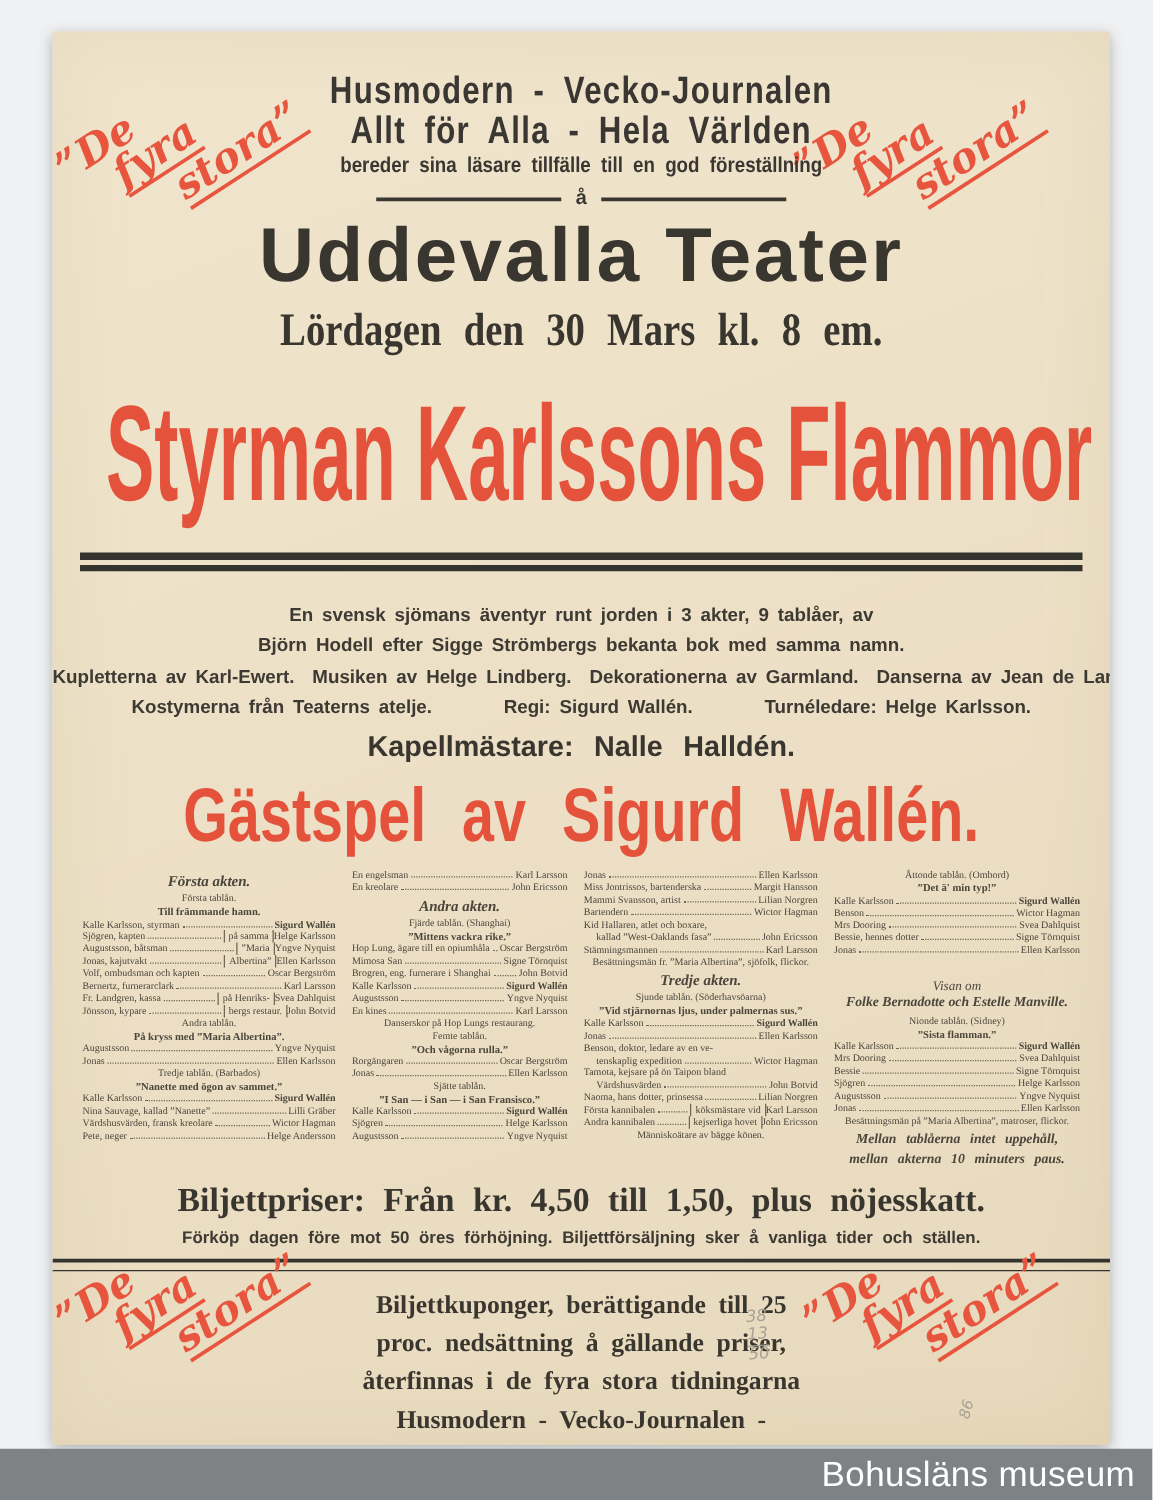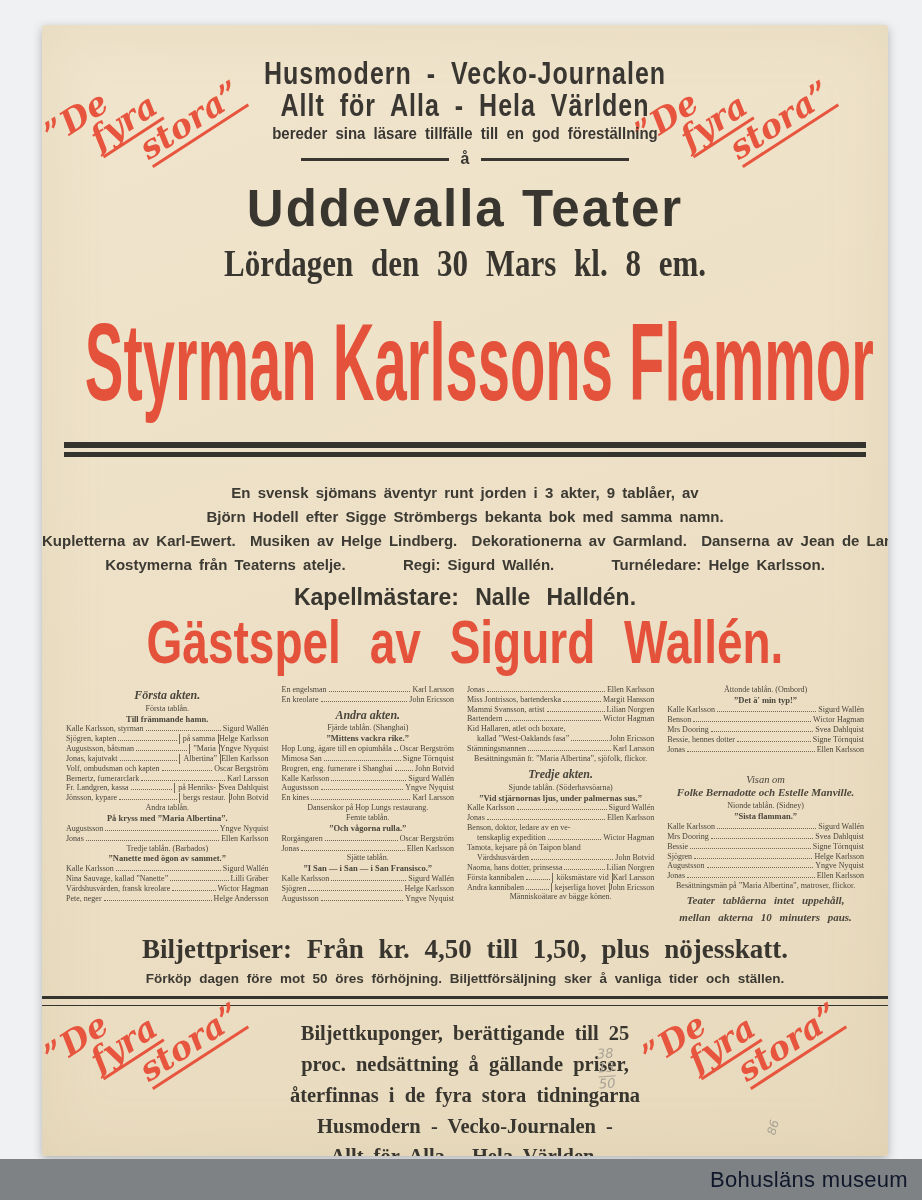--- a/index.html
+++ b/index.html
@@ -7,21 +7,21 @@
     width:922px;height:1200px;position:relative;overflow:hidden;
     background:#eff1f2;
     font-family:"Liberation Sans", sans-serif;
   }
   
   .caption-band{
     position:absolute;left:0;bottom:0;width:922px;height:41px;
     background:#7f8285;display:flex;align-items:center;justify-content:flex-end;
   }
   .caption-band .label{
-    color:#0f172a;font-size:22px;padding-right:14px;letter-spacing:.3px;
+    color:#ffffff;font-size:28px;padding-right:14px;letter-spacing:.3px;
   }
   
   .poster{
     position:absolute;left:42px;top:25px;width:846px;height:1131px;
     background:linear-gradient(160deg,#f0e5cd 0%,#ecdfc5 55%,#e7d9bc 100%);
     box-shadow:0 3px 10px rgba(60,60,60,.35), inset 0 0 60px rgba(190,170,130,.18);
     border-radius:3px;
     color:#3a3733;text-align:center;overflow:hidden;
   }
 
@@ -44,41 +44,41 @@
   
   .hdr{margin-top:32px;}
   .hdr-line{display:inline-block;transform:scaleY(1.22);font-weight:bold;
     font-size:25px;letter-spacing:1px;word-spacing:7px;line-height:1.28;}
   .hdr-sub{display:inline-block;transform:scaleY(1.15);font-weight:bold;
     font-size:15px;word-spacing:4px;margin-top:3px;}
   .a-row{display:flex;align-items:center;justify-content:center;gap:12px;margin-top:8px;}
   .a-row .rule{width:148px;height:3px;background:#3a3733;}
   .a-row .a{font-weight:bold;font-size:16px;}
 
-  .venue{font-size:51px;font-weight:bold;letter-spacing:2px;margin-top:14px;
+  .venue{font-size:61px;font-weight:bold;letter-spacing:2px;margin-top:4px;
     line-height:1.05;color:#39362f;}
   .dateline{display:inline-block;font-family:"Liberation Serif",serif;font-weight:bold;
     font-size:31px;transform:scaleY(1.2);word-spacing:10px;margin-top:10px;color:#39362f;}
 
   .show-title{margin-top:22px;height:118px;display:flex;align-items:center;justify-content:center;padding-left:28px;}
   .show-title .t{
     display:inline-block;white-space:nowrap;font-weight:bold;font-size:61px;
     letter-spacing:0px;transform:scale(.95,1.78);color:#e5523b;
     font-family:"Liberation Sans",sans-serif;
   }
   .title-rules{margin:20px 22px 0 22px;}
   .title-rules .r1{height:6px;background:#35332e;}
   .title-rules .r2{height:5px;background:#35332e;margin-top:4px;}
 
   
   .credits{margin-top:24px;}
   .credit{font-weight:bold;font-size:15px;line-height:1.62;white-space:pre;word-spacing:3px;color:#3d3a33;}
   .kapell{font-size:23px;font-weight:bold;word-spacing:10px;margin-top:6px;color:#39362f;}
 
-  .guest{height:62px;display:flex;align-items:center;justify-content:center;}
+  .guest{margin-top:10px;height:62px;display:flex;align-items:center;justify-content:center;}
   .guest .t{display:inline-block;white-space:nowrap;font-weight:bold;font-size:46px;
     transform:scale(1.0,1.32);word-spacing:16px;color:#e5523b;}
 
   
   .cast{display:flex;justify-content:center;gap:13px;padding:0 24px;margin-top:12px;
     text-align:left;color:#4b463c;}
   .cast .col{font-family:"Liberation Serif",serif;font-size:8px;line-height:1.24;}
   .cast .col1{width:212px;}
   .cast .col2{width:180px;}
   .cast .col3{width:196px;}
@@ -86,21 +86,21 @@
   .c-act{font-style:italic;font-weight:bold;font-size:12px;text-align:center;margin:3px 0 1px;}
   .c-tab{font-size:8px;text-align:center;}
   .c-sc{font-size:8.5px;font-weight:bold;text-align:center;}
   .c-note{font-size:8px;text-align:center;}
   .c-row{display:flex;align-items:baseline;}
   .c-row .l{white-space:nowrap;}
   .c-row .l2{white-space:nowrap;padding-left:10px;}
   .c-row .dots{flex:1;border-bottom:1px dotted #6f6857;margin:0 2px 2px 2px;min-width:4px;}
   .c-row .m{white-space:nowrap;border-left:1px solid #6f6857;border-right:1px solid #6f6857;padding:0 3px;}
   .c-row .r{white-space:nowrap;}
-  .c-row .r.b{font-weight:normal;}
+  .c-row .r.b{font-weight:bold;}
   .c-vis1{text-align:center;font-style:italic;font-size:10.5px;margin-top:18px;}
   .c-vis2{text-align:center;font-style:italic;font-weight:bold;font-size:11px;margin-bottom:2px;}
   .c-pause{text-align:center;font-style:italic;font-weight:bold;font-size:11px;word-spacing:5px;margin-top:3px;}
 
   
   .prices{margin-top:10px;}
   .price-main{font-family:"Liberation Serif",serif;font-weight:bold;font-size:27px;
     word-spacing:8px;color:#39362f;}
   .price-sub{font-weight:bold;font-size:13.5px;word-spacing:4px;margin-top:6px;color:#3d3a33;}
   .dbl-rule{margin-top:10px;height:6px;border-top:3px solid #35332e;border-bottom:1px solid #35332e;}
@@ -476,21 +476,21 @@
           <span class="l">Augustsson</span>
           <span class="dots"></span>
           <span class="r">Yngve Nyquist</span>
         </div>
         <div class="c-row">
           <span class="l">Jonas</span>
           <span class="dots"></span>
           <span class="r">Ellen Karlsson</span>
         </div>
         <div class="c-note">Besättningsmän på ”Maria Albertina”, matroser, flickor.</div>
-        <div class="c-pause">Teater tablåerna intet uppehåll,</div>
+        <div class="c-pause">Mellan tablåerna intet uppehåll,</div>
         <div class="c-pause">mellan akterna 10 minuters paus.</div>
       </div>
   </div>
 
   <div class="prices">
     <div class="price-main">Biljettpriser:  Från  kr.  4,50  till  1,50,  plus  nöjesskatt.</div>
     <div class="price-sub">Förköp dagen före mot 50 öres förhöjning.  Biljettförsäljning sker å vanliga tider och ställen.</div>
   </div>
   <div class="dbl-rule"></div>
 

